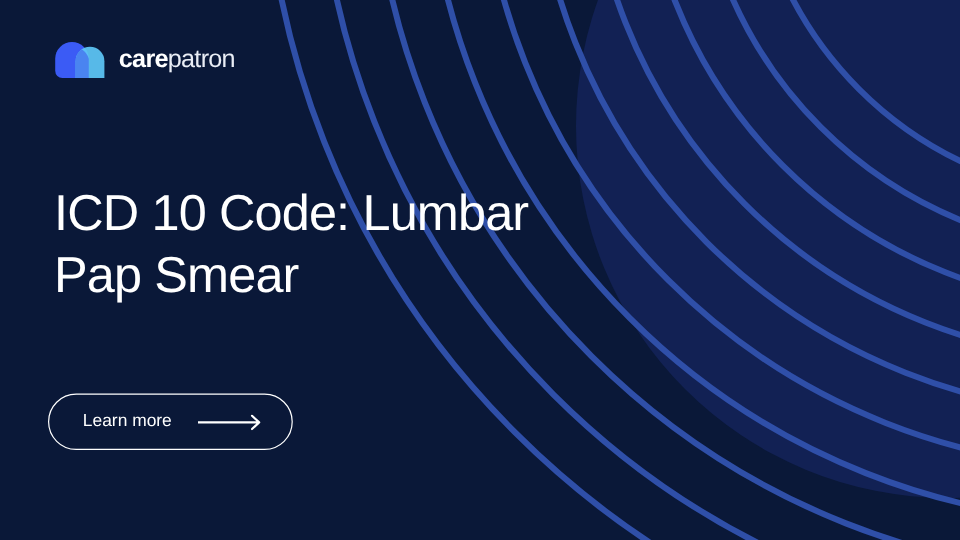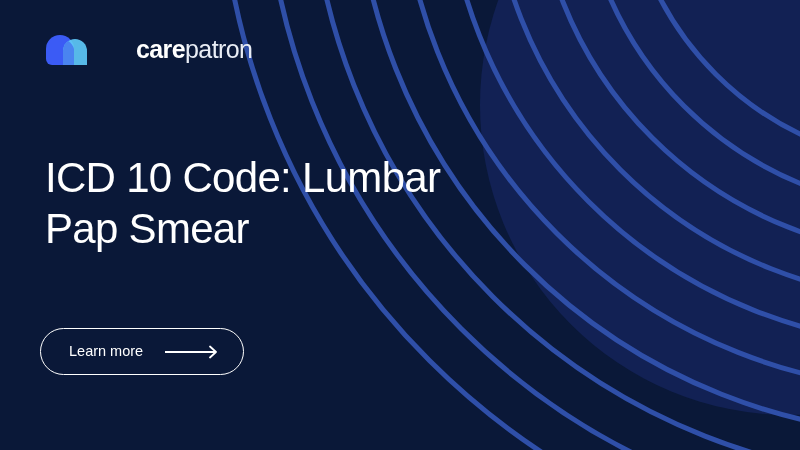--- a/index.html
+++ b/index.html
@@ -39,27 +39,26 @@
     gap:9px;
     height:40px;
   }
   .logo-mark {
     width:46px;
     height:38px;
     display:block;
     flex:0 0 auto;
   }
   .logo-word {
-    font-size:25px;
+    font-size:21px;
     letter-spacing:-0.6px;
     line-height:1;
     white-space:nowrap;
     position:relative;
     top:1px;
-    margin-left:37px;
   }
   .logo-word .w-care {
     font-weight:bold;
     color:#ffffff;
   }
   .logo-word .w-patron {
     font-weight:normal;
     color:#e9edf5;
   }
 

